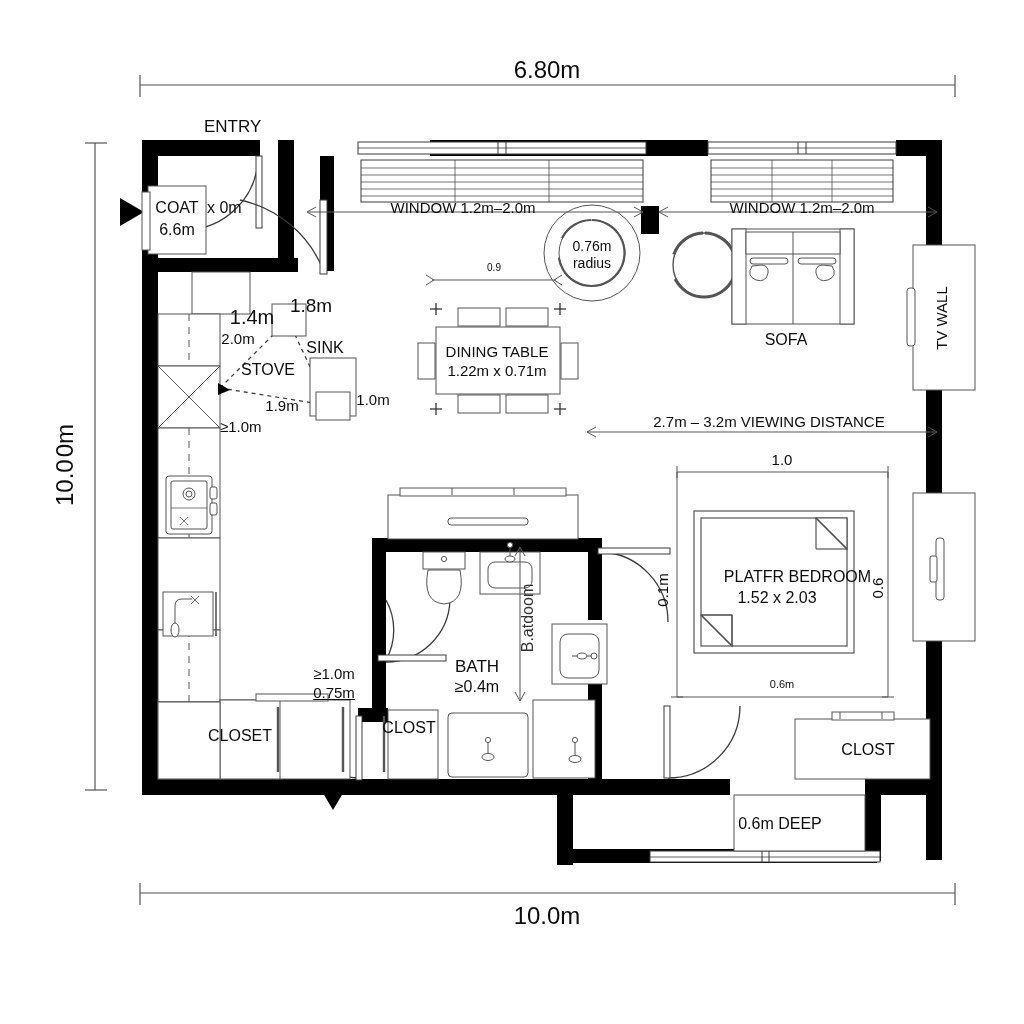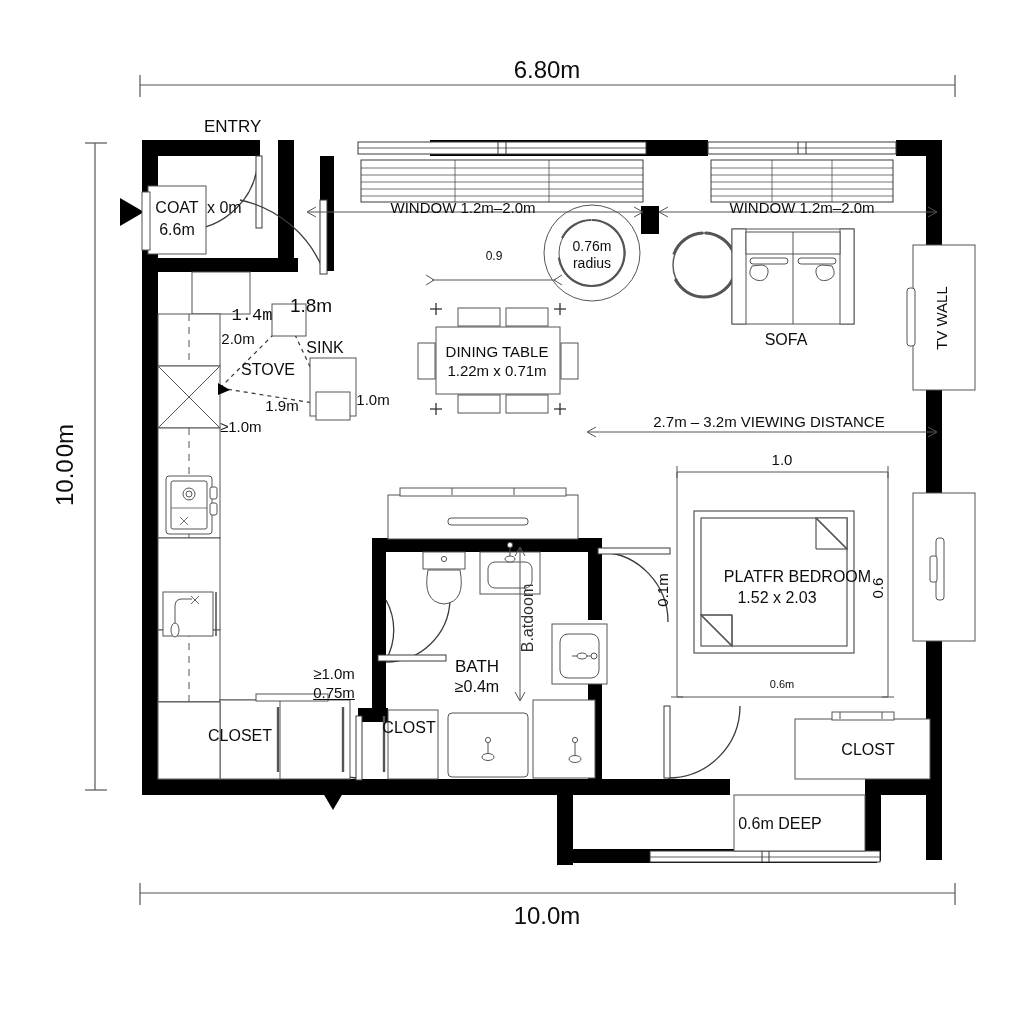--- a/index.html
+++ b/index.html
@@ -389,30 +389,30 @@
 <div class="lbl" style="left:184px;top:117px;font-size:17px;">ENTRY</div>
 <div class="lbl c" style="left:157px;top:199px;font-size:16px;">COAT</div>
 <div class="lbl c" style="left:157px;top:221px;font-size:16px;">6.6m</div>
 <div class="lbl" style="left:187px;top:199px;font-size:16px;">x 0m</div>
 
 <div class="lbl c" style="left:443px;top:199px;font-size:15px;">WINDOW 1.2m–2.0m</div>
 <div class="lbl c" style="left:782px;top:199px;font-size:15px;">WINDOW 1.2m–2.0m</div>
 
 <div class="lbl c" style="left:572px;top:238px;font-size:14px;">0.76m</div>
 <div class="lbl c" style="left:572px;top:255px;font-size:14px;">radius</div>
-<div class="lbl c" style="left:474px;top:250px;font-size:12px;">0.9</div>
+<div class="lbl c" style="left:474px;top:262px;font-size:10px;">0.9</div>
 
 <div class="lbl c" style="left:477px;top:343px;font-size:15px;">DINING TABLE</div>
 <div class="lbl c" style="left:477px;top:362px;font-size:15px;">1.22m x 0.71m</div>
 
 <div class="lbl c" style="left:766px;top:331px;font-size:16px;">SOFA</div>
 <div class="lbl rotc" style="left:922px;top:318px;font-size:15px;">TV WALL</div>
 <div class="lbl c" style="left:749px;top:413px;font-size:15px;">2.7m – 3.2m VIEWING DISTANCE</div>
 
-<div class="lbl c" style="left:232px;top:306px;font-size:17px;font-family:Liberation Mono, monospace;">1.4m</div>
+<div class="lbl c" style="left:232px;top:306px;font-size:20px;">1.4m</div>
 <div class="lbl c" style="left:291px;top:295px;font-size:19px;">1.8m</div>
 <div class="lbl c" style="left:218px;top:330px;font-size:15px;">2.0m</div>
 <div class="lbl c" style="left:262px;top:397px;font-size:15px;">1.9m</div>
 <div class="lbl c" style="left:353px;top:391px;font-size:15px;">1.0m</div>
 <div class="lbl" style="left:200px;top:418px;font-size:15px;">≥1.0m</div>
 <div class="lbl c" style="left:248px;top:361px;font-size:16px;">STOVE</div>
 <div class="lbl c" style="left:305px;top:339px;font-size:16px;">SINK</div>
 
 <div class="lbl c" style="left:457px;top:657px;font-size:17px;">BATH</div>
 <div class="lbl c" style="left:457px;top:678px;font-size:16px;">≥0.4m</div>

